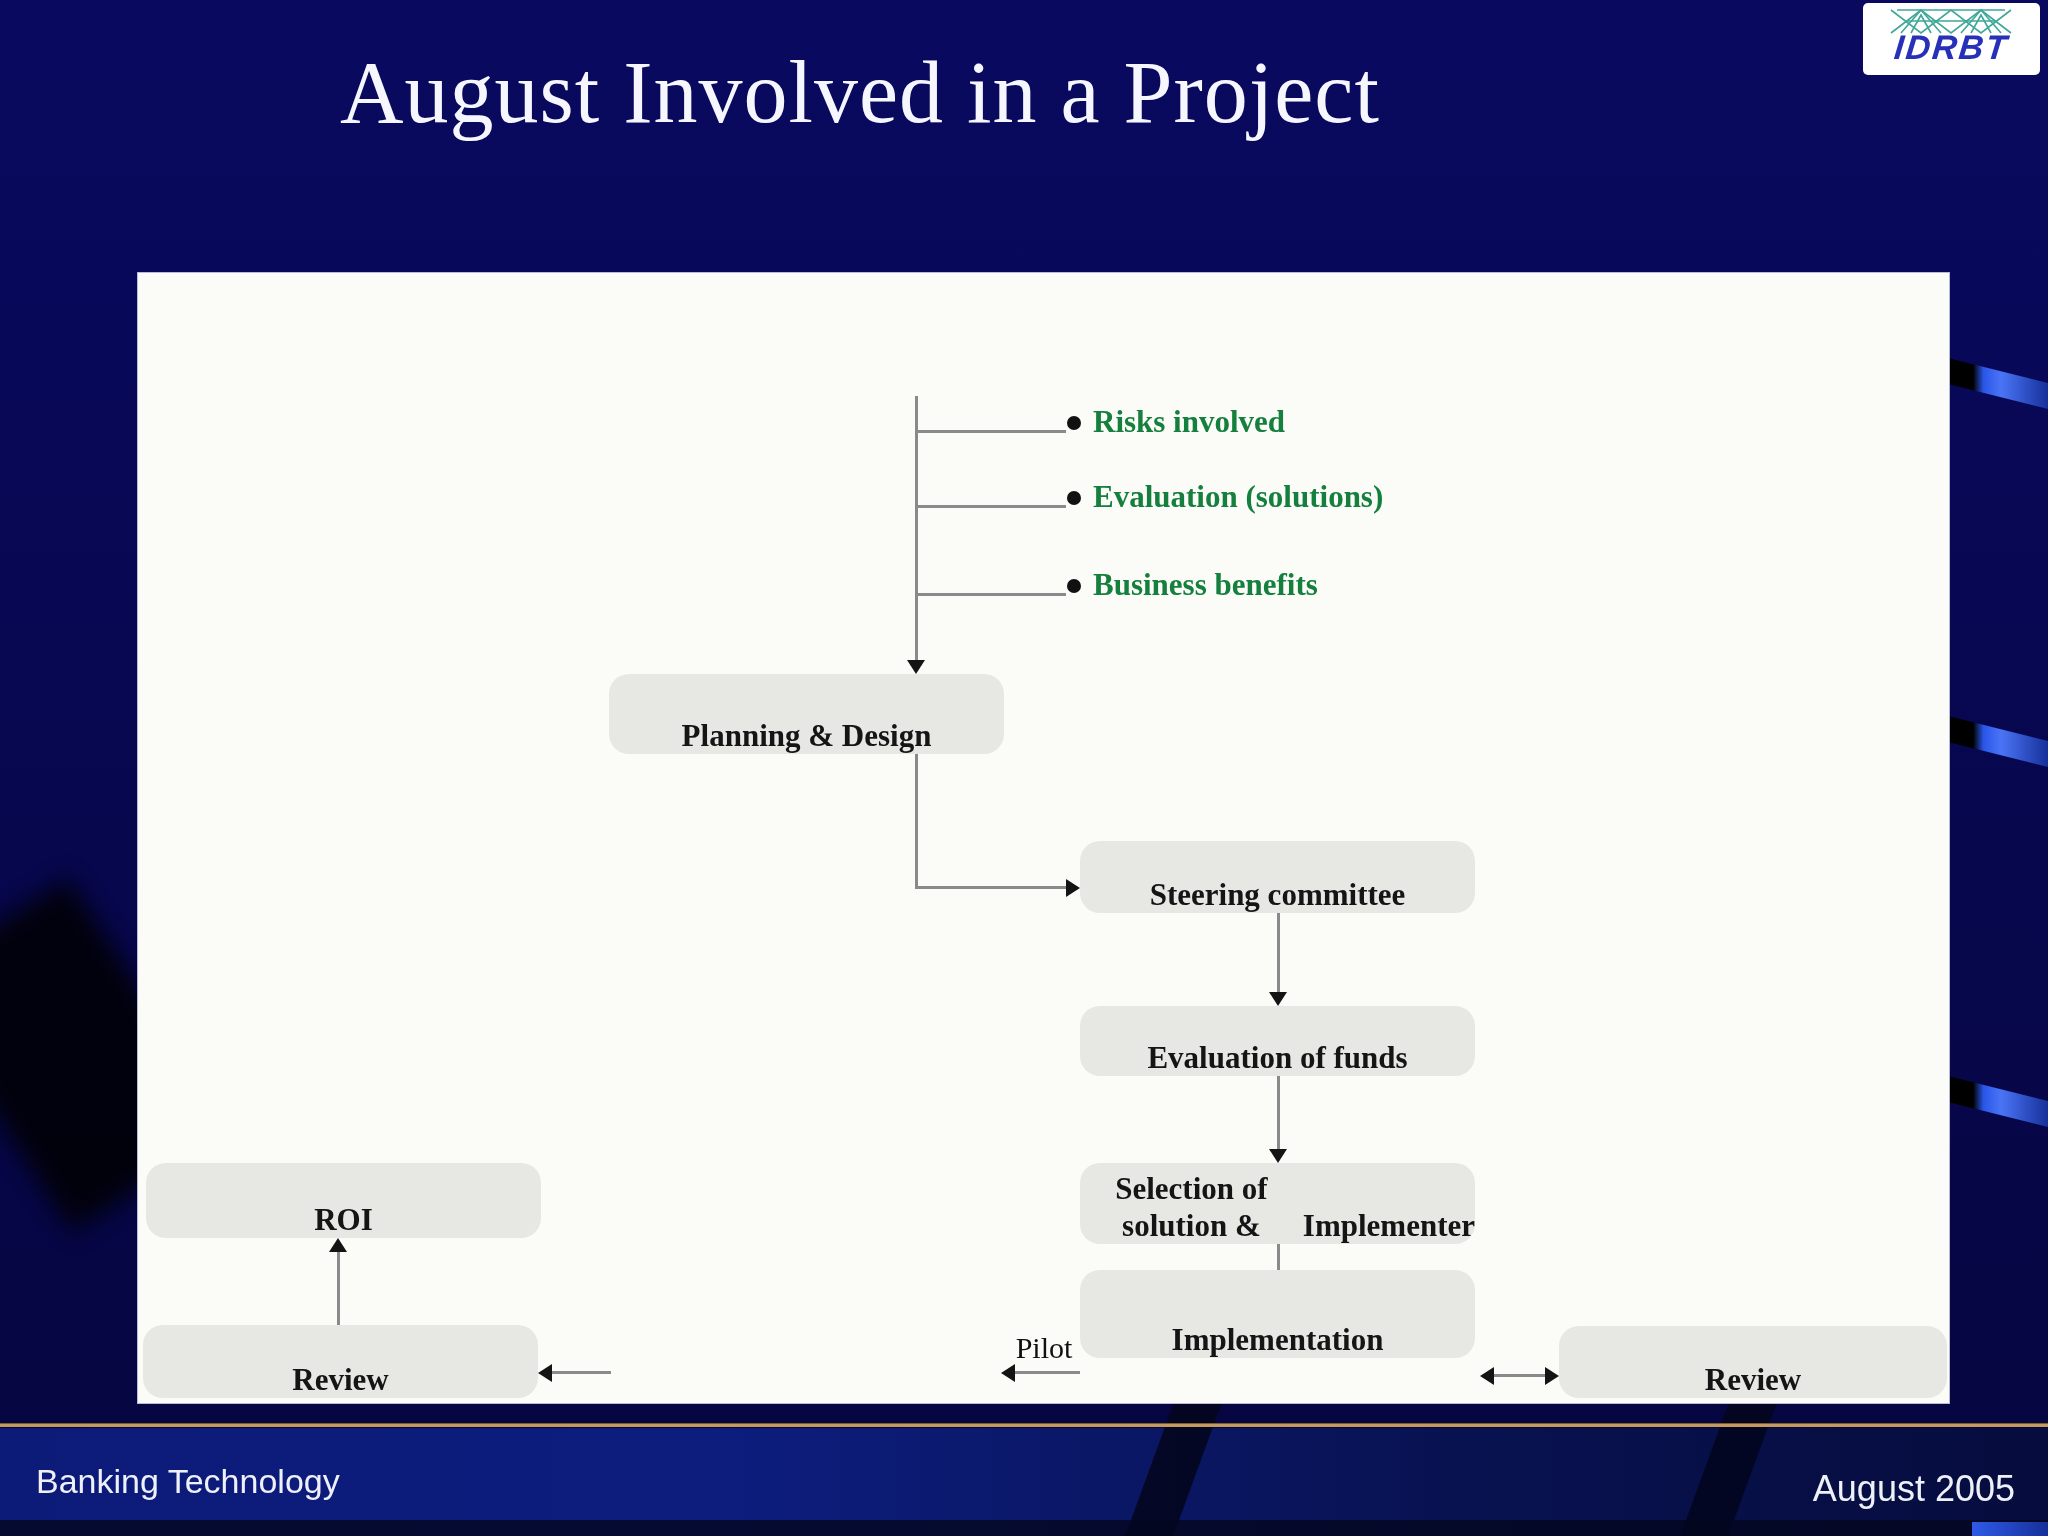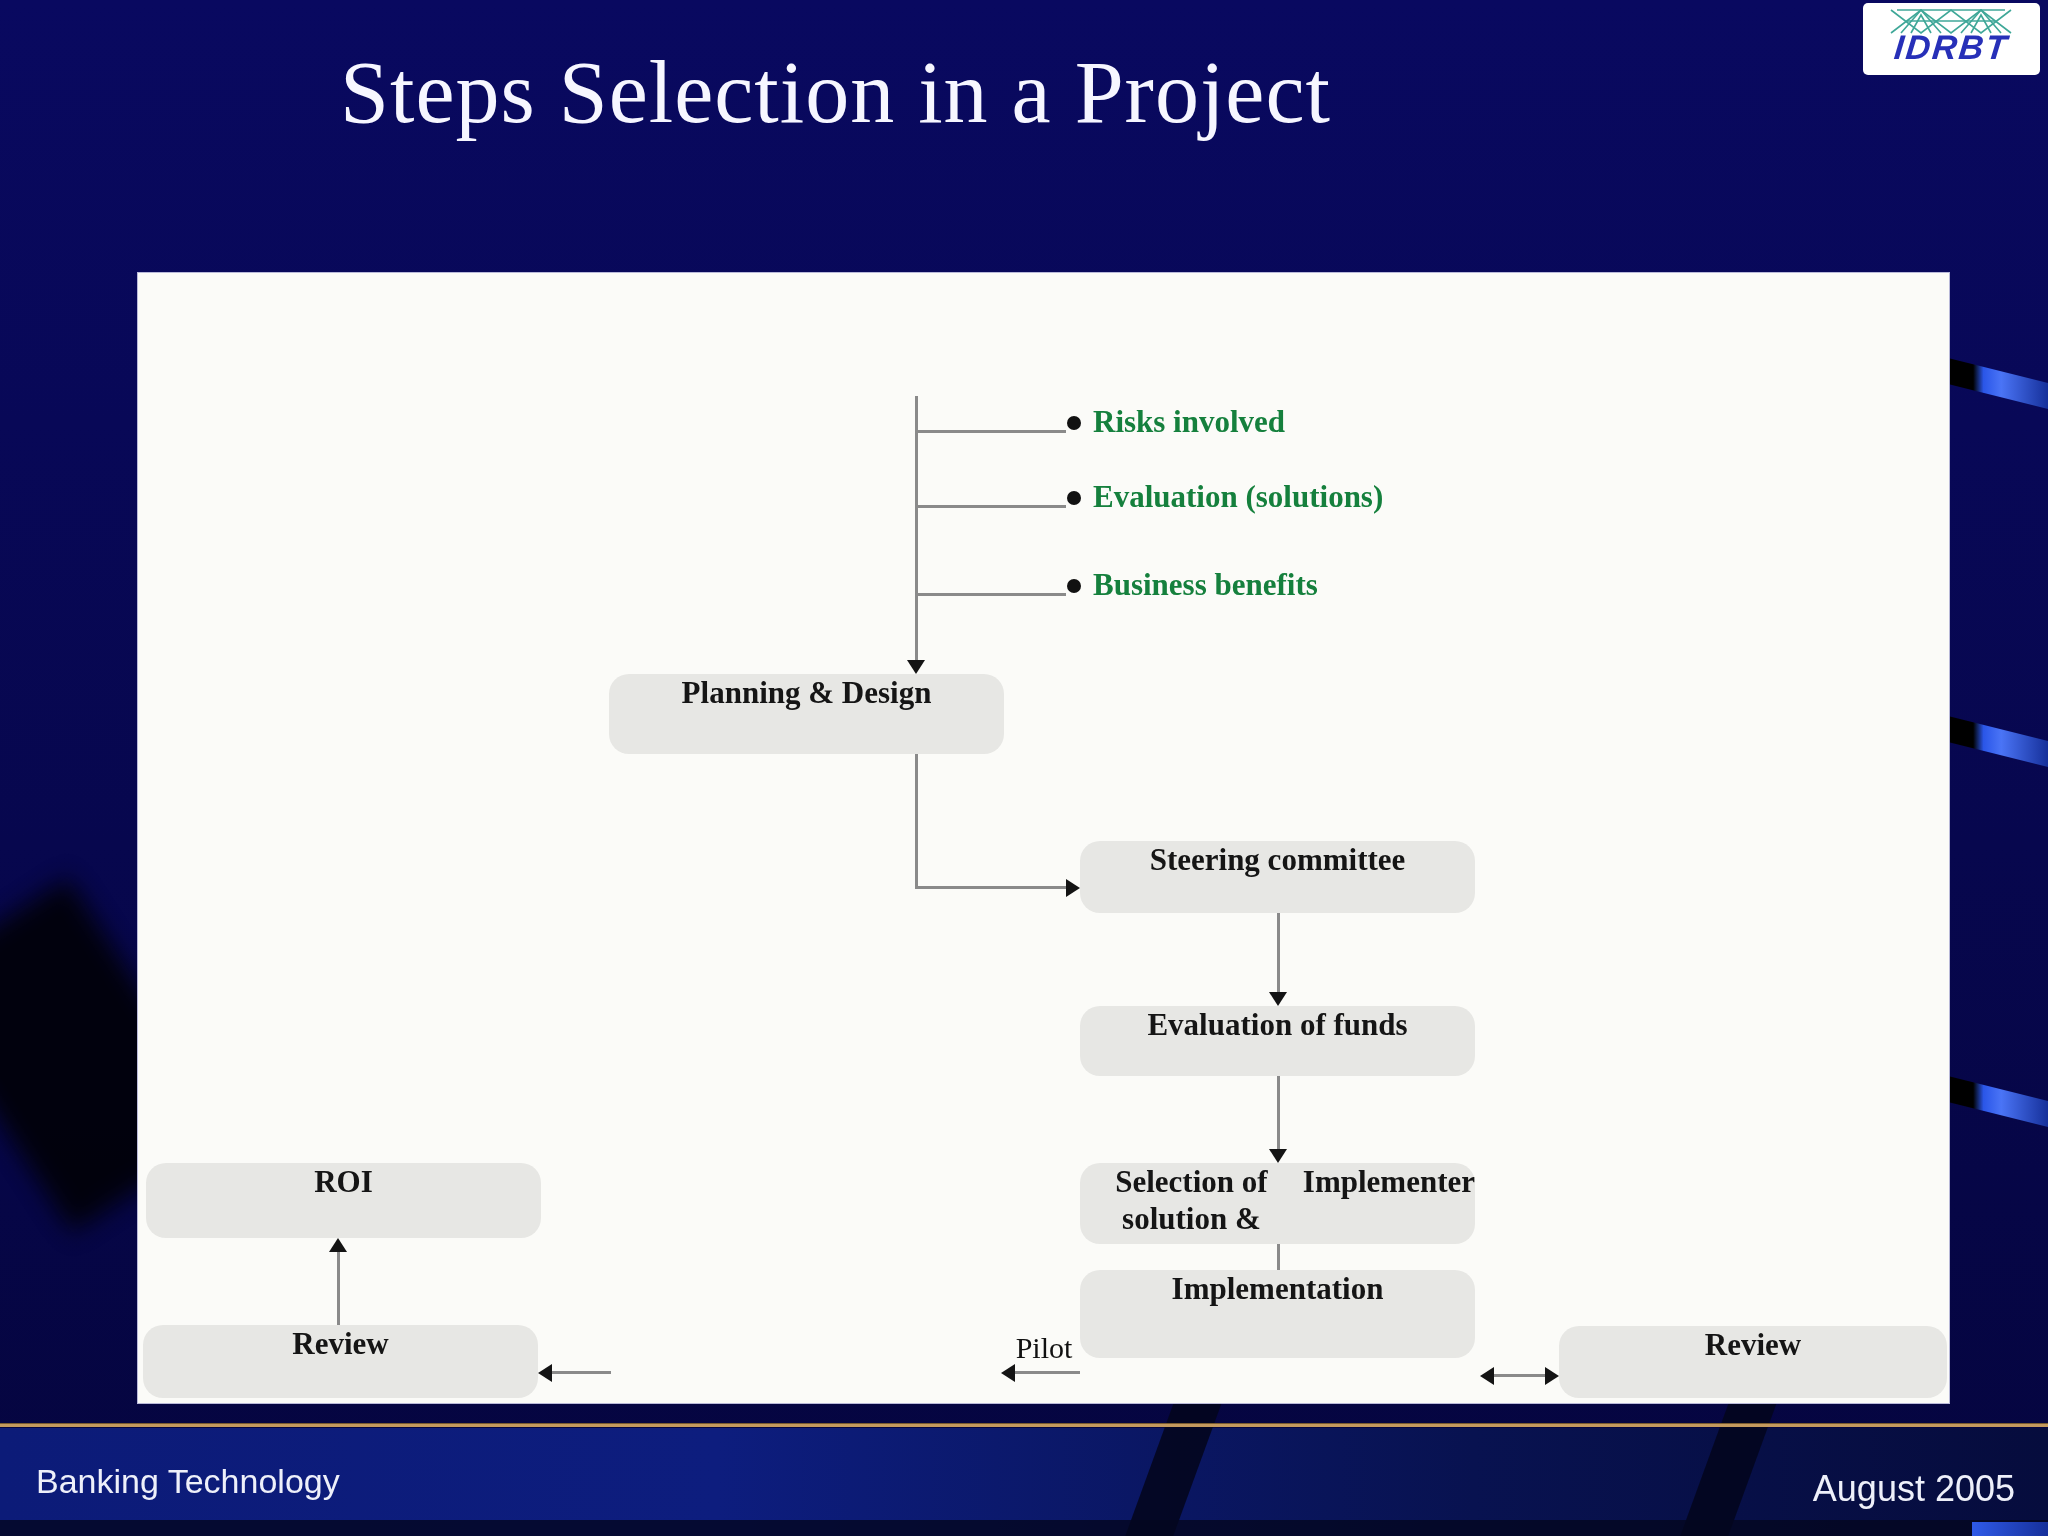--- a/index.html
+++ b/index.html
@@ -32,21 +32,21 @@
              font-family:"Liberation Sans",sans-serif;font-style:italic;font-weight:800;
              font-size:34px;line-height:40px;color:var(--logo-blue,#2730b8);letter-spacing:2px;
              transform:skewX(-6deg);}
   .footer-left{position:absolute;left:36px;top:1462px;z-index:4;color:#eef0fa;
                font-family:"Liberation Sans",sans-serif;font-size:34px;}
   .footer-right{position:absolute;right:33px;top:1468px;z-index:4;color:#eef0fa;
                 font-family:"Liberation Sans",sans-serif;font-size:36px;}
   
   .panel{position:absolute;left:137px;top:272px;width:1813px;height:1132px;z-index:2;
          background:var(--panel-bg,#fbfbf8);border:1px solid #b9b9d9;box-sizing:border-box;}
-  .node{position:absolute;display:flex;align-items:flex-start;justify-content:center;
+  .node{position:absolute;display:flex;align-items:flex-end;justify-content:center;
         background:var(--node-bg,#e7e7e4);border-radius:20px;
         color:var(--text-dark,#151515);font-weight:bold;font-size:31px;text-align:center;line-height:37px;}
   .hline{position:absolute;height:3px;background:var(--line-gray,#8a8a8a);}
   .vline{position:absolute;width:3px;background:var(--line-gray,#8a8a8a);}
   .arr{position:absolute;width:0;height:0;}
   .arr.down{border-left:9px solid transparent;border-right:9px solid transparent;border-top:14px solid var(--arrow-black,#141414);}
   .arr.up{border-left:9px solid transparent;border-right:9px solid transparent;border-bottom:14px solid var(--arrow-black,#141414);}
   .arr.left{border-top:9px solid transparent;border-bottom:9px solid transparent;border-right:14px solid var(--arrow-black,#141414);}
   .arr.right{border-top:9px solid transparent;border-bottom:9px solid transparent;border-left:14px solid var(--arrow-black,#141414);}
   .bullet-dot{position:absolute;width:14px;height:14px;border-radius:50%;background:#111;}
@@ -62,21 +62,21 @@
   <div class="edge-band" style="top:728px"></div>
   <div class="edge-band" style="top:1088px"></div>
   <div class="blob-dark"></div>
   <div class="footer-band"></div>
   <div class="footer-streak" style="left:1150px"></div>
   <div class="footer-streak" style="left:1705px"></div>
   <div class="footer-bottom-strip"></div>
   <div class="footer-corner-chip"></div>
   <div class="gold-line"></div>
 
-  <div class="title">Steps Selection in a Project</div>
+  <div class="title">August Involved in a Project</div>
   <div class="logo">
     <svg width="150" height="30" viewBox="0 0 150 30">
       <g stroke="#35a393" stroke-width="1.6" fill="none" opacity="0.95">
         <path d="M14,26 L44,3 L74,26 L104,3 L134,26"></path>
         <path d="M14,3 L44,26 L74,3 L104,26 L134,3"></path>
         <path d="M24,26 L44,3 L64,26 M84,26 L104,3 L124,26"></path>
         <path d="M34,26 L44,8 L54,26 M94,26 L104,8 L114,26"></path>
         <path d="M20,3 L128,3"></path>
         <path d="M30,14 L118,14"></path>
       </g>

